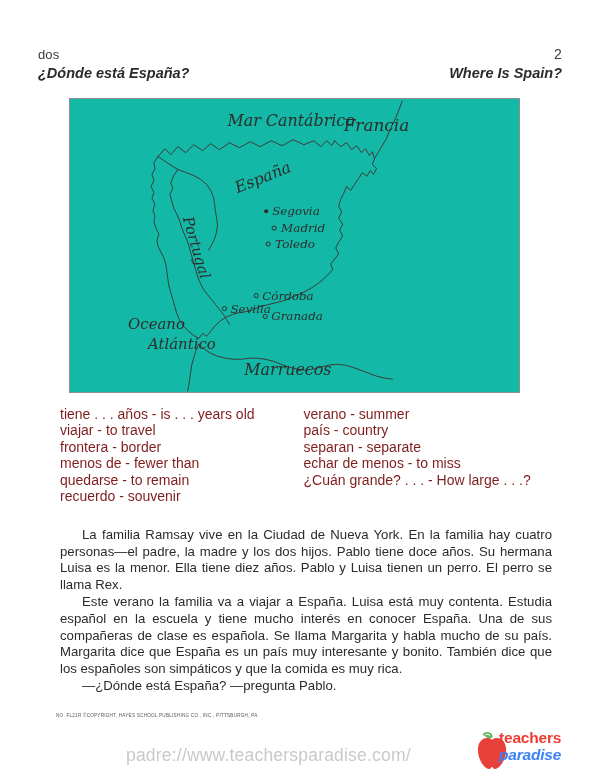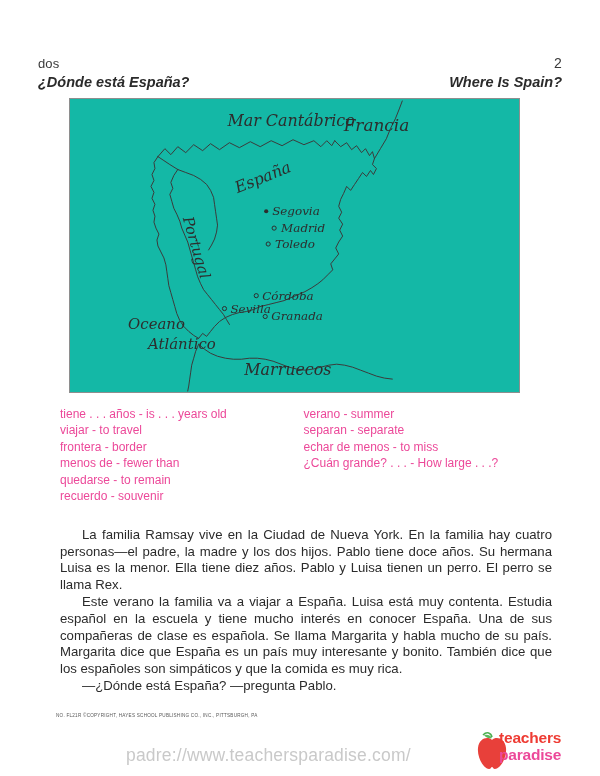--- a/index.html
+++ b/index.html
@@ -10,21 +10,21 @@
     font-family:"Liberation Sans", sans-serif;
     color:#2b2b2b;
     position:relative;
     overflow:hidden;
   }
   .page{position:absolute;inset:0;}
 
   
   .header{position:absolute;left:38px;top:46px;width:524px;}
   .hdr-row{display:flex;justify-content:space-between;align-items:baseline;}
-  .hdr-row.line1{font-size:13px;color:#3a3a3a;letter-spacing:.1px;margin-top:9px;}
+  .hdr-row.line1{font-size:13px;color:#3a3a3a;letter-spacing:.1px;}
   .hdr-row.line2{font-size:14.5px;font-weight:bold;color:#2b2b2b;margin-top:3px;font-style:italic;}
   .pagenum{font-size:14px;color:#3a3a3a;}
 
   
   .map-frame{
     position:absolute;left:69px;top:98px;width:451px;height:295px;
     border:1.4px solid #8e8e8e;
     background:#14b8a6;
     box-sizing:border-box;
   }
@@ -33,21 +33,21 @@
 
   
   .vocab{position:absolute;left:60px;top:406px;width:500px;}
   .vocab h3{
     margin:0 0 1px 0;font-size:13.5px;font-weight:bold;color:#1f1f1f;
     letter-spacing:.1px;
   }
   .vocab-cols{display:flex;}
   .vcol{width:235px;}
   .vcol.right{margin-left:16px;width:265px;}
-  .vitem{font-size:12px;line-height:16.4px;color:#ec4899;white-space:pre;}
+  .vitem{font-size:14px;line-height:16.4px;color:#7f1d1d;white-space:pre;}
 
   
   .story{position:absolute;left:60px;top:527px;width:492px;}
   .para{
     font-size:13.2px;line-height:16.6px;color:#2b2b2b;
     text-align:justify;text-indent:22px;margin:0 0 0 0;
     hyphens:manual;
   }
   .para + .para{margin-top:1px;}
   .para.dialog{text-align:left;text-indent:22px;}
@@ -61,21 +61,21 @@
   }
   .watermark{
     position:absolute;left:126px;top:745px;
     font-size:17.5px;color:#c9c9c9;letter-spacing:.2px;
     white-space:nowrap;
   }
   .logo{position:absolute;left:474px;top:727px;width:112px;height:45px;}
   .logo .apple{position:absolute;left:0;top:4px;width:36px;height:40px;}
   .logo .words{position:absolute;left:25px;top:3px;line-height:16.5px;}
   .logo .w1{font-size:15.5px;font-weight:bold;color:#ee3b33;display:block;letter-spacing:-.2px;}
-  .logo .w2{font-size:15.5px;font-weight:bold;color:#ec4899;display:block;letter-spacing:-.2px;}
+  .logo .w2{font-size:15.5px;font-weight:bold;color:#3b82f6;display:block;letter-spacing:-.2px;font-style:italic;}
 </style>
 </head>
 <body>
 
 <div class="page">
 
   <div class="header">
     <div class="hdr-row line1">
       <span>dos</span>
       <span class="pagenum">2</span>
@@ -177,20 +177,21 @@
       <div class="vcol">
         <div class="vitem">tiene . . . años - is . . . years old</div>
         <div class="vitem">viajar - to travel</div>
         <div class="vitem">frontera - border</div>
         <div class="vitem">menos de - fewer than</div>
         <div class="vitem">quedarse - to remain</div>
         <div class="vitem">recuerdo - souvenir</div>
       </div>
       <div class="vcol right">
         <div class="vitem">verano - summer</div>
+        <div class="vitem">país - country</div>
         <div class="vitem">separan - separate</div>
         <div class="vitem">echar de menos - to miss</div>
         <div class="vitem">¿Cuán grande? . . . - How large . . .?</div>
       </div>
     </div>
   </div>
 
   <div class="story">
     <p class="para">La familia Ramsay vive en la Ciudad de Nueva York. En la familia hay cuatro personas—el padre, la madre y los dos hijos. Pablo tiene doce años. Su hermana Luisa es la menor. Ella tiene diez años. Pablo y Luisa tienen un perro. El perro se llama Rex.</p>
     <p class="para">Este verano la familia va a viajar a España. Luisa está muy contenta. Estudia español en la escuela y tiene mucho interés en conocer España. Una de sus compañeras de clase es española. Se llama Margarita y habla mucho de su país. Margarita dice que España es un país muy interesante y bonito. También dice que los españoles son simpáticos y que la comida es muy rica.</p>

